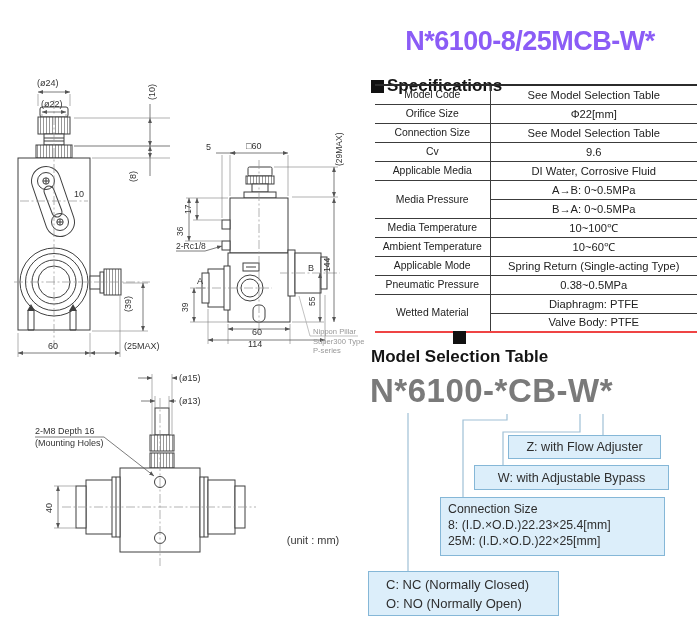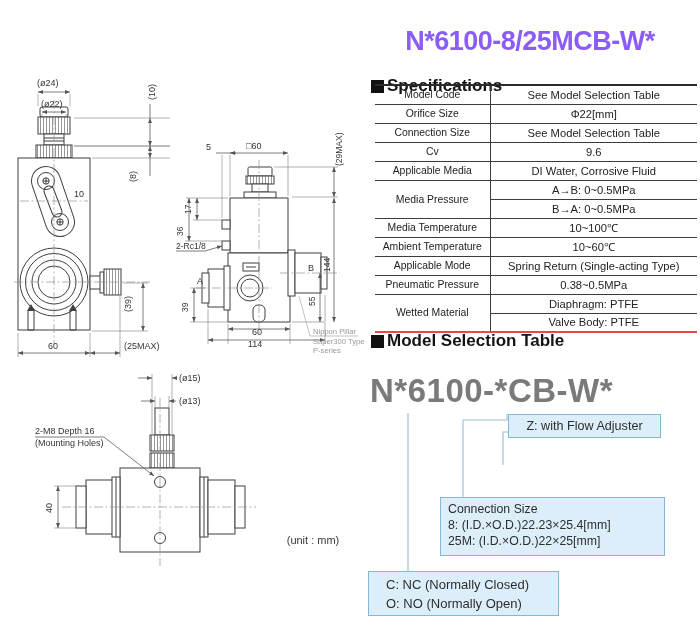--- a/index.html
+++ b/index.html
@@ -17,21 +17,21 @@
   table.spec tr{height:19px;}
   table.spec td{border-bottom:1px solid #3c3c3c;text-align:center;vertical-align:middle;
                 padding:0 2px;overflow:hidden;white-space:nowrap;}
   table.spec td.lb{border-right:1.2px solid #3c3c3c;font-size:10.4px;color:#222;}
   table.spec td.vl{font-size:11.2px;color:#222;}
   
   .model-code{left:370px;top:372px;width:300px;font-size:33px;font-weight:800;
               letter-spacing:0.5px;color:#7a7a7a;white-space:nowrap;}
   .mbox{background:#dceefa;border:1px solid #85b7d7;color:#2e2e2e;box-sizing:border-box;}
   .mbox.center{display:flex;align-items:center;justify-content:center;}
-  .mbox-z{left:508px;top:414px;width:153px;height:24px;font-size:12.6px;}
+  .mbox-z{left:508px;top:435px;width:153px;height:24px;font-size:12.6px;}
   .mbox-w{left:474px;top:465px;width:195px;height:25px;font-size:12.6px;}
   .mbox-conn{left:440px;top:497px;width:225px;height:59px;font-size:12.3px;
              line-height:1.3;padding:4px 7px;}
   .mbox-nc{left:368px;top:571px;width:191px;height:45px;font-size:13px;
            line-height:1.45;padding:4px 17px;}
   .unit-note{left:268px;top:534px;width:90px;text-align:center;font-size:11px;color:#3a3a3a;}
   
   svg.cad{left:0;top:0;}
   .ol{fill:none;stroke:#3f3f3f;stroke-width:1;}
   .olf{fill:#fff;stroke:#3f3f3f;stroke-width:1;}
@@ -298,31 +298,34 @@
       <tr>
         <td class="lb" rowspan="2">Wetted Material</td>
         <td class="vl">Diaphragm: PTFE</td>
       </tr>
       <tr>
         <td class="vl">Valve Body: PTFE</td>
       </tr>
     </tbody>
   </table>
 
-  <div class="abs sec-head" style="left:371px;top:331px;">
+  <div class="abs sec-head" style="left:371px;top:331px;flex-direction:column;">
     <span class="sq"></span>
     <span>Model Selection Table</span>
   </div>
 
   <div class="abs model-code">N*6100-*CB-W*</div>
 
   <div class="abs mbox center mbox-z">
     <span>Z: with Flow Adjuster</span>
   </div>
 
+  <div class="abs mbox center mbox-w">
+    <span>W: with Adjustable Bypass</span>
+  </div>
 
   <div class="abs mbox mbox-conn">
     <div>Connection Size</div>
     <div>8: (I.D.×O.D.)22.23×25.4[mm]</div>
     <div>25M: (I.D.×O.D.)22×25[mm]</div>
   </div>
 
   <div class="abs mbox mbox-nc">
     <div>C: NC (Normally Closed)</div>
     <div>O: NO (Normally Open)</div>

